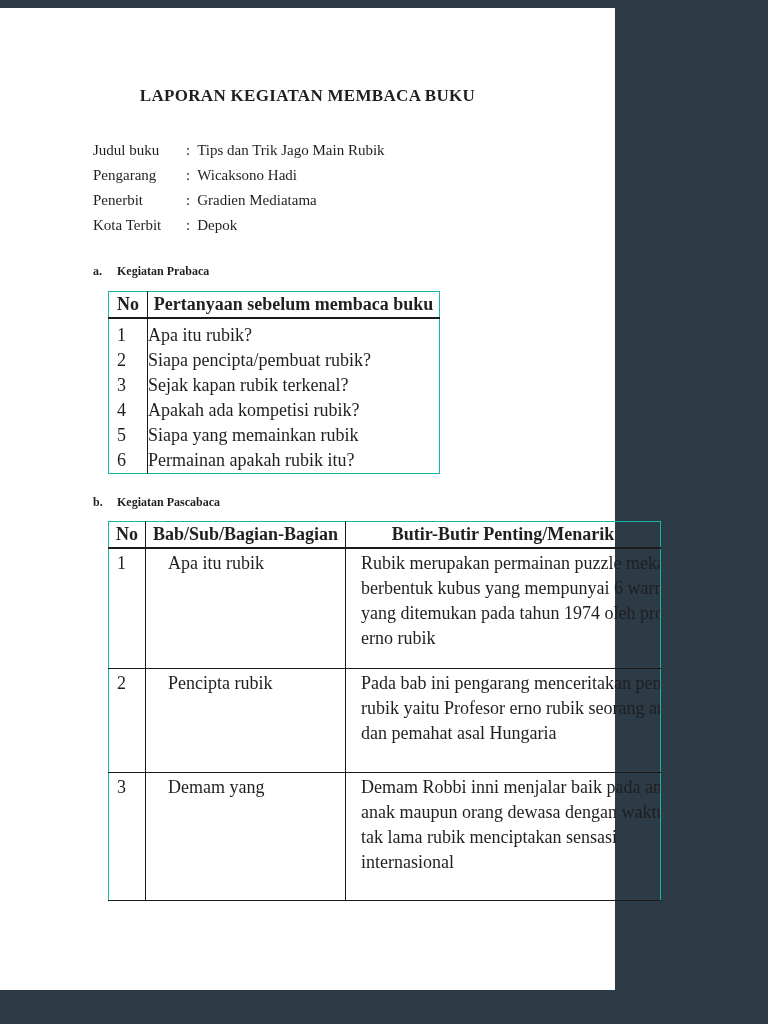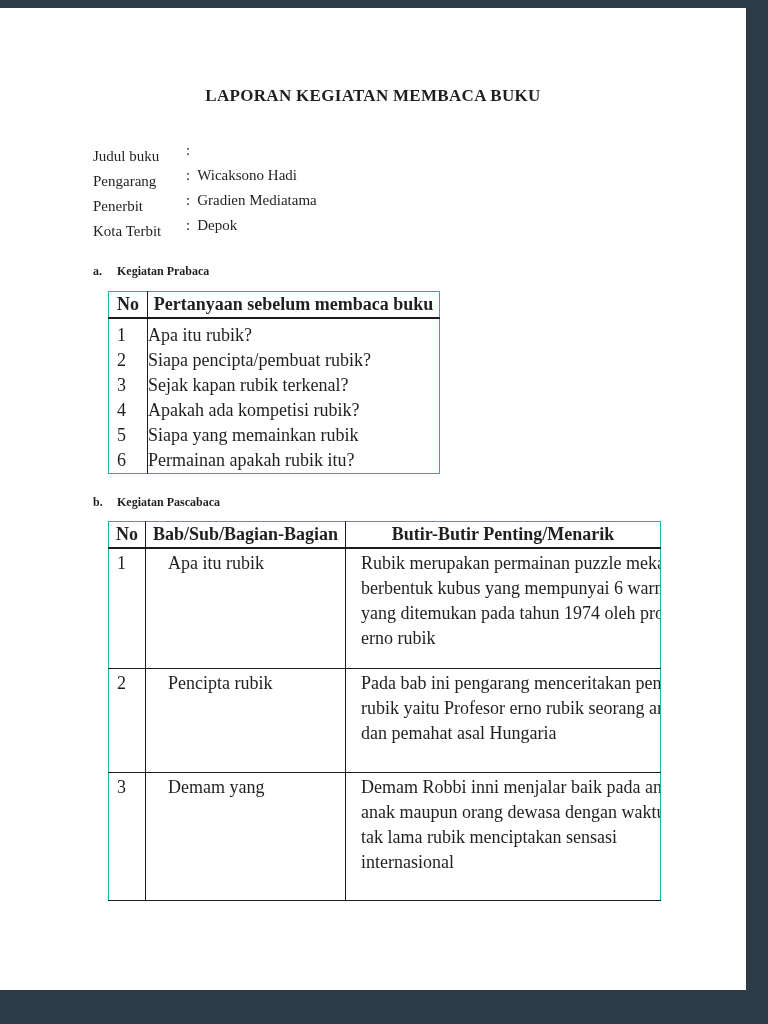--- a/index.html
+++ b/index.html
@@ -10,33 +10,33 @@
     font-family:"Liberation Serif","DejaVu Serif",serif;
     color:#1f1f1f;
     overflow:hidden;
   }
   .viewer-bar { position:absolute; left:0; width:768px; background:#2d3b47; }
   .viewer-bar.top { top:0; height:8px; }
   .viewer-bar.bottom { top:990px; height:34px; }
 
   .page {
     position:absolute; top:8px; left:0;
-    width:746px; height:982px;
+    width:615px; height:982px;
     background:#ffffff;
   }
 
   .doc-title {
     position:absolute; top:78px; left:0; width:100%;
     text-align:center; font-weight:bold; font-size:17px;
     letter-spacing:0.3px;
   }
 
   .meta { position:absolute; top:130px; left:93px; }
   .meta-row { display:flex; height:25px; line-height:25px; font-size:15px; }
-  .meta-label { display:inline-block; width:93px;margin-top:6px; }
+  .meta-label { display:inline-block; width:93px; }
   .meta-colon { margin-right:7px; }
 
   .sec-heading { position:absolute; left:93px; font-size:12px; font-weight:bold; }
   .sec-a { top:256px; }
   .sec-b { top:487px; }
   .sec-marker { display:inline-block; width:24px; }
 
   table {
     position:absolute; left:108px;
     border-collapse:collapse; table-layout:fixed;
@@ -76,20 +76,21 @@
 <div class="viewer-bar top"></div>
 
 <div class="page">
 
   <div class="doc-title">LAPORAN KEGIATAN MEMBACA BUKU</div>
 
   <div class="meta">
     <div class="meta-row">
       <span class="meta-label">Judul buku</span>
       <span class="meta-colon">:</span>
+      <span class="meta-value">Tips dan Trik Jago Main Rubik</span>
     </div>
     <div class="meta-row">
       <span class="meta-label">Pengarang</span>
       <span class="meta-colon">:</span>
       <span class="meta-value">Wicaksono Hadi</span>
     </div>
     <div class="meta-row">
       <span class="meta-label">Penerbit</span>
       <span class="meta-colon">:</span>
       <span class="meta-value">Gradien Mediatama</span>

